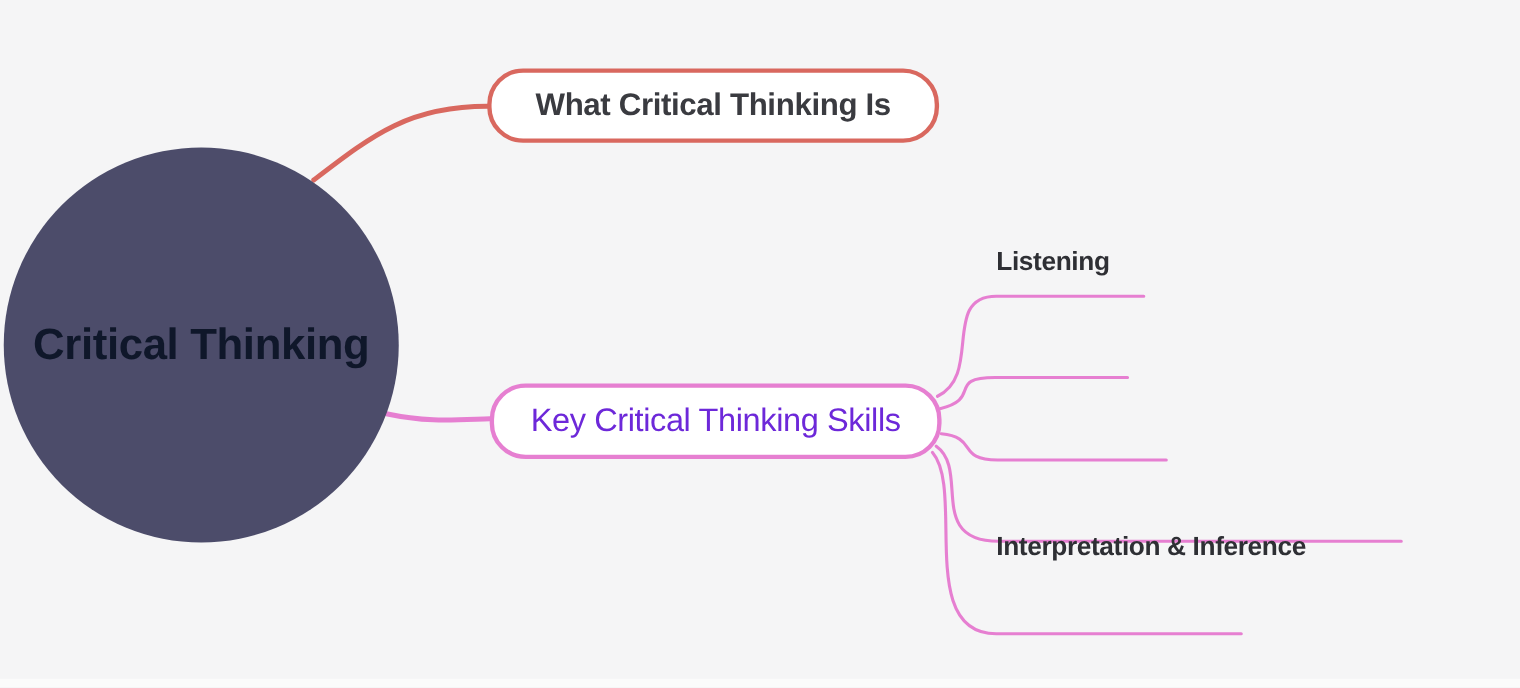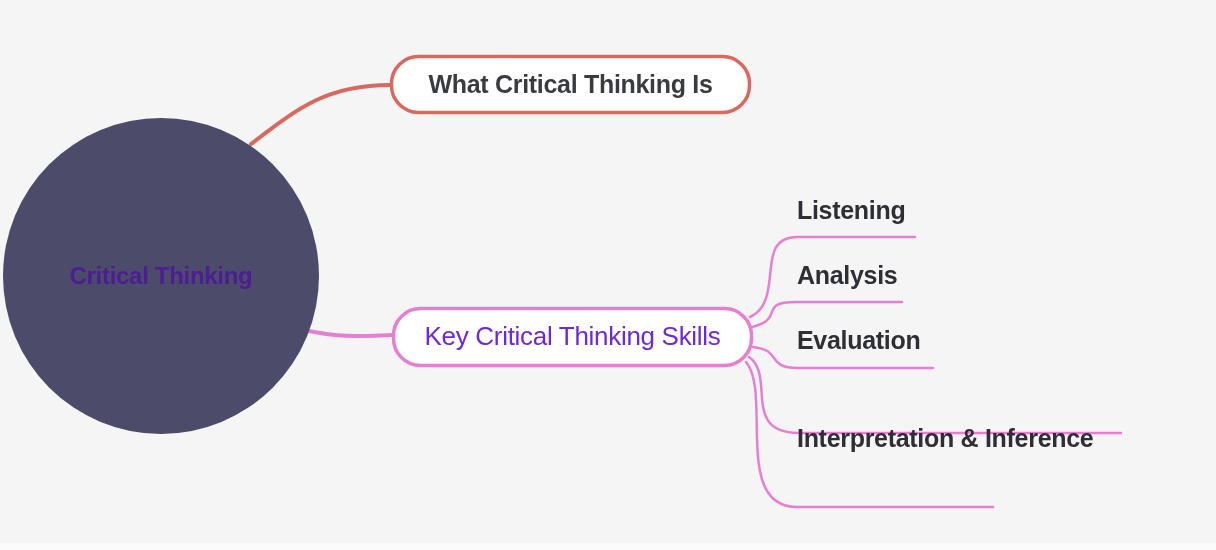--- a/index.html
+++ b/index.html
@@ -27,23 +27,23 @@
     align-items: center;
     white-space: nowrap;
     letter-spacing: -0.3px;
   }
   .root-label {
     left: 11px;
     top: 254px;
     width: 300px;
     height: 44px;
     justify-content: center;
-    font-size: 24px;
+    font-size: 35px;
     font-weight: bold;
-    color: #4c1d95;
+    color: #0f172a;
   }
   .node-label-1 {
     left: 391px;
     top: 56px;
     width: 359px;
     height: 57px;
     justify-content: center;
     font-size: 25px;
     font-weight: bold;
     color: #3a3b40;
@@ -54,21 +54,21 @@
     width: 359px;
     height: 57px;
     justify-content: center;
     font-size: 26px;
     font-weight: 400;
     color: #6d28d9;
   }
   .sub-label {
     left: 797px;
     height: 30px;
-    font-size: 25px;
+    font-size: 21px;
     font-weight: bold;
     color: #2e2f34;
   }
   .sub-0 { top: 195px; }
   .sub-1 { top: 260px; }
   .sub-2 { top: 325px; }
   .sub-3 { top: 391px; margin-top: 32px; }
   .sub-4 { top: 460px; }
 </style>
 </head>
@@ -100,20 +100,18 @@
   </svg>
 
   <div class="label root-label">Critical Thinking</div>
 
   <div class="label node-label-1">What Critical Thinking Is</div>
 
   <div class="label node-label-2">Key Critical Thinking Skills</div>
 
   <div class="label sub-label sub-0">Listening</div>
 
-  <div class="label sub-label sub-1">Analysis</div>
 
-  <div class="label sub-label sub-2">Evaluation</div>
 
   <div class="label sub-label sub-3">Interpretation &amp; Inference</div>
 
 
 </div>
 
 </body></html>

